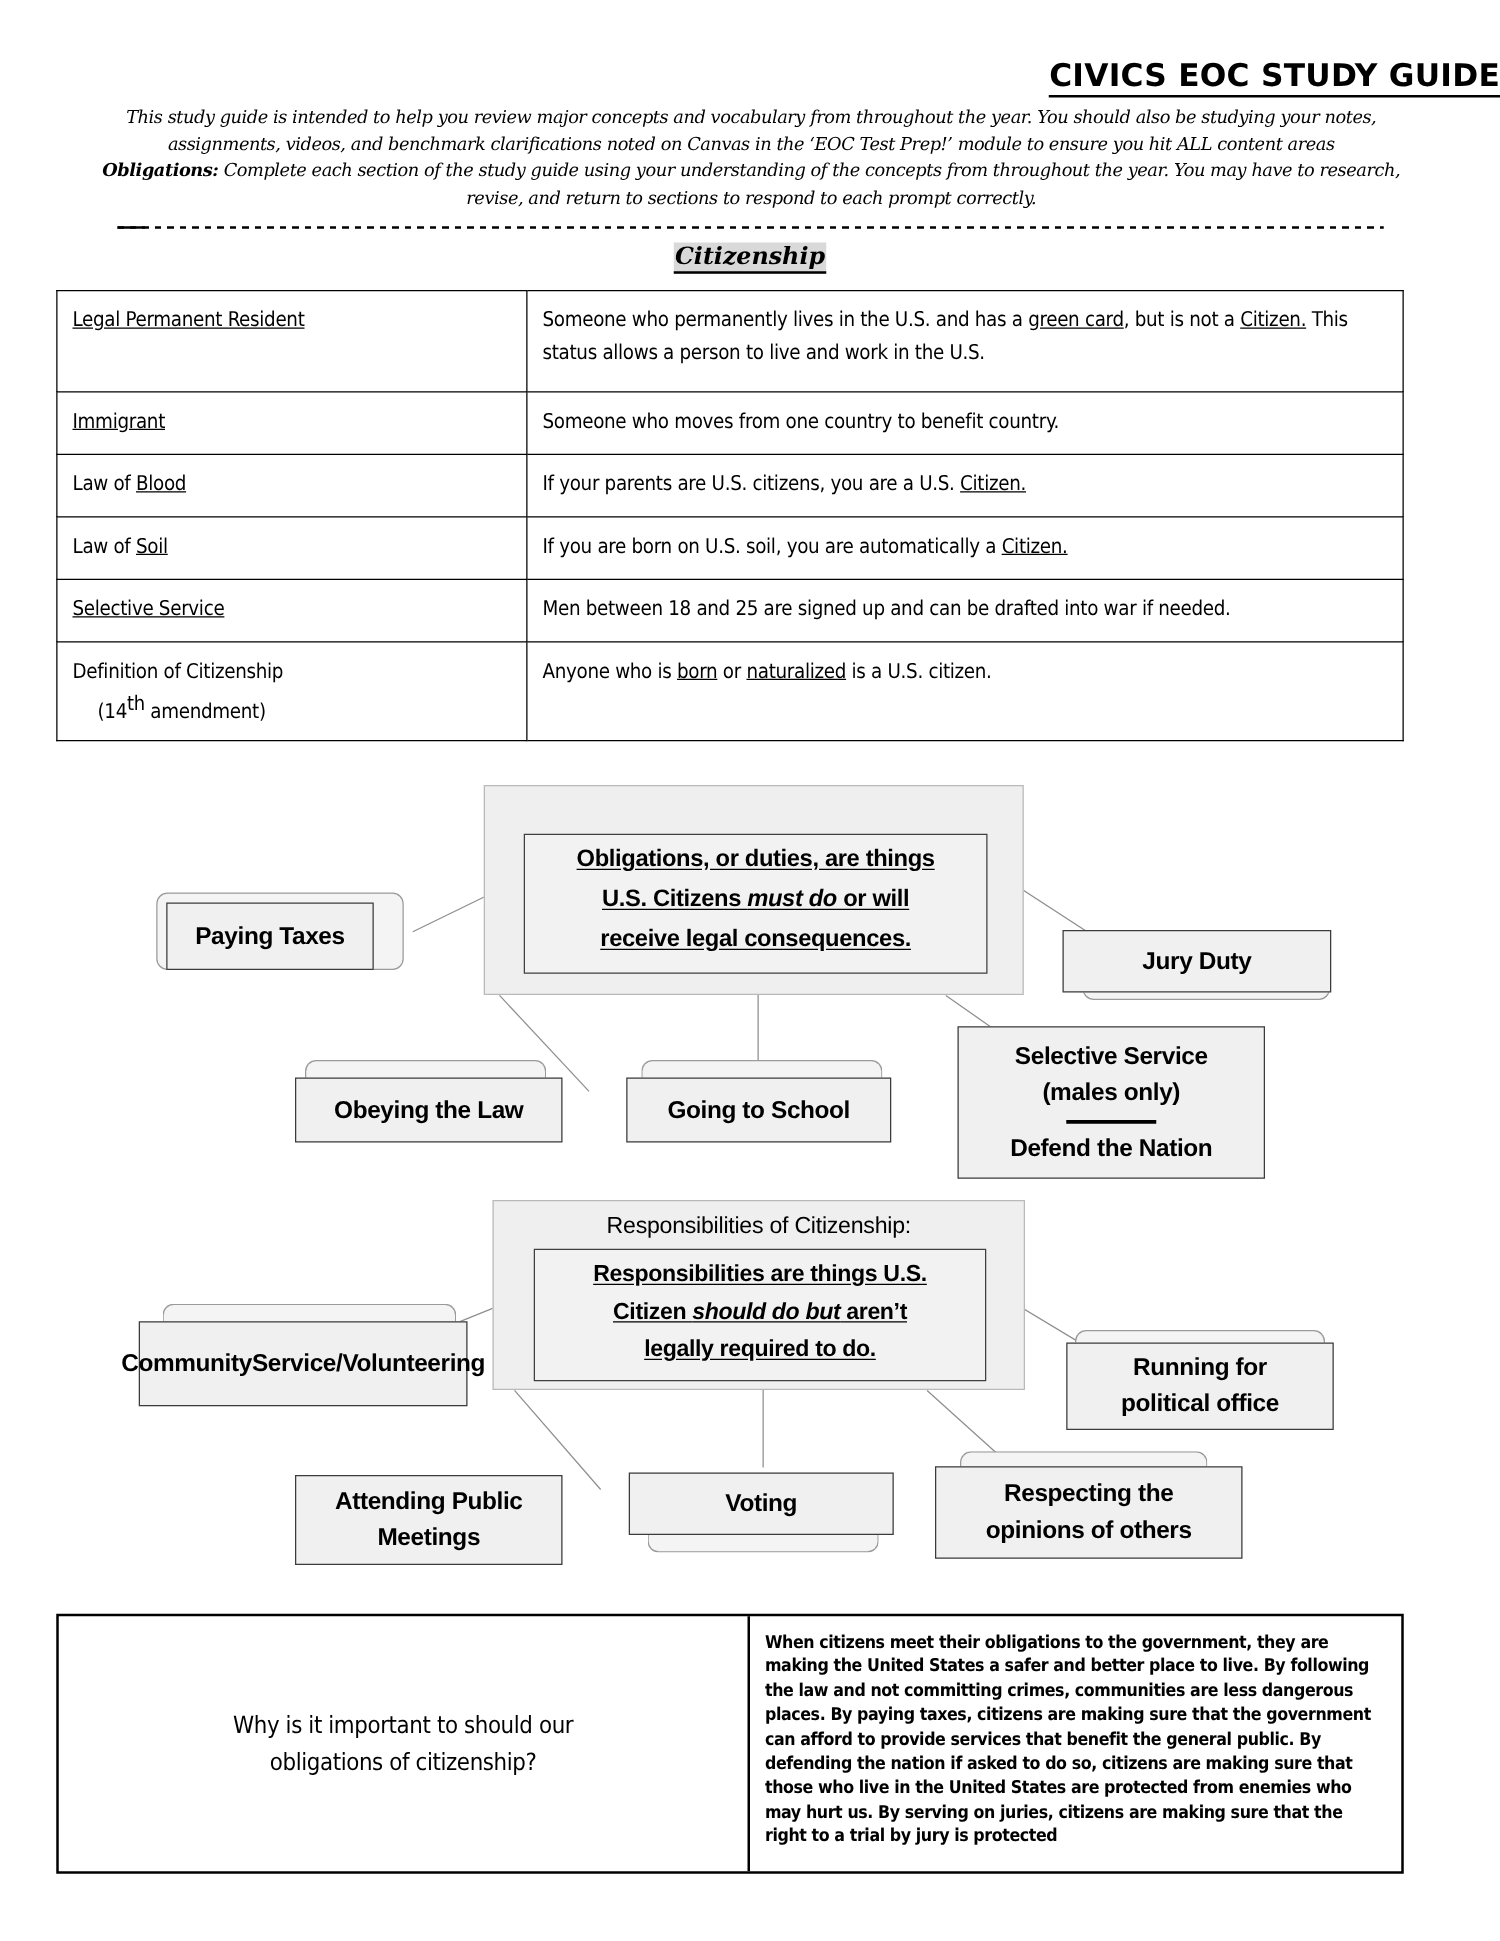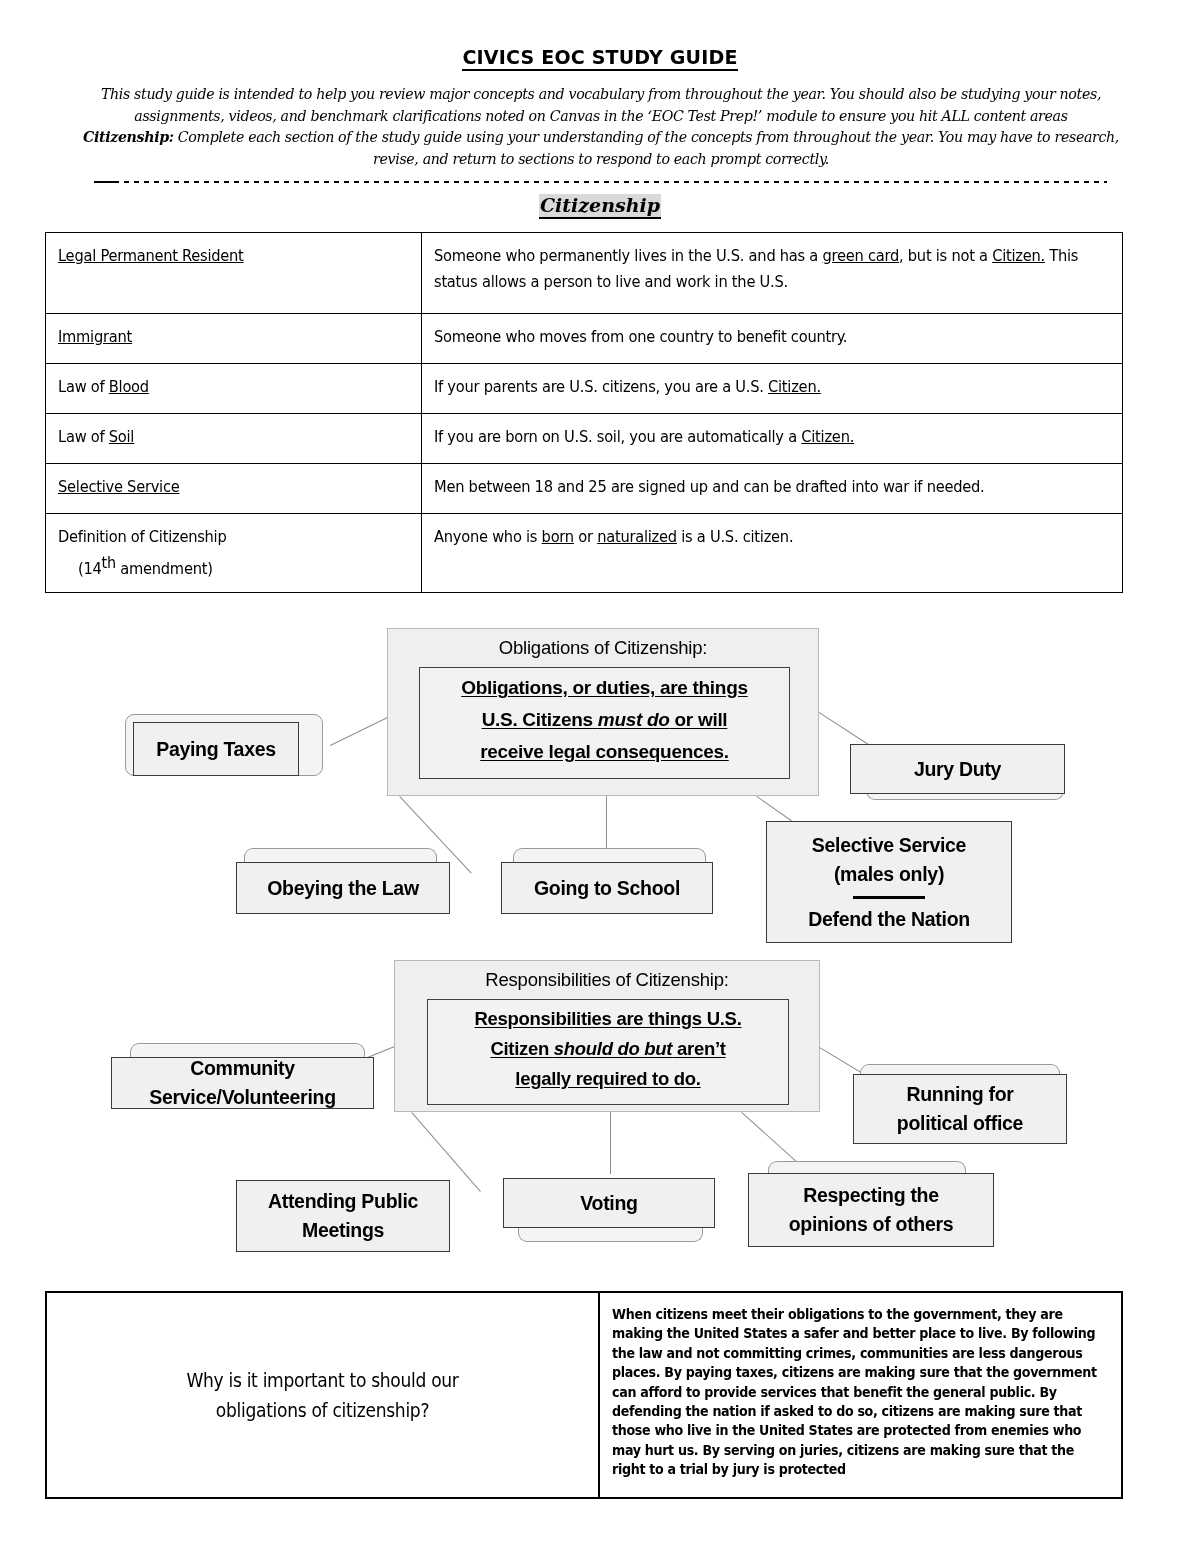--- a/index.html
+++ b/index.html
@@ -6,23 +6,23 @@
   body{
     width:1200px;height:1553px;position:relative;
     font-family:"Liberation Sans", sans-serif;
     color:#000;
     -webkit-font-smoothing:none;
   }
   .page{position:relative;width:1200px;height:1553px;overflow:hidden;}
 
   
   .title{
-    position:absolute;left:0;top:46px;width:1200px;text-align:center;
+    position:absolute;left:0;top:46px;width:1200px;text-align:right;
     font-family:"DejaVu Sans", sans-serif;
-    font-weight:bold;font-size:19px;letter-spacing:.2px;
+    font-weight:bold;font-size:25px;letter-spacing:.2px;
   }
   .title span{ border-bottom:2.5px solid #000; padding-bottom:1px; }
 
   .intro{
     position:absolute;left:62px;top:84px;width:1078px;
     text-align:center;
     font-family:"DejaVu Serif", serif;
     font-style:italic;
     font-size:14.2px;line-height:21.5px;
     letter-spacing:-0.35px;
@@ -150,21 +150,21 @@
 
 <div class="page">
 
   <div class="title">
     <span>CIVICS EOC STUDY GUIDE</span>
   </div>
 
   <div class="intro">
     <span>This study guide is intended to help you review major concepts and vocabulary from throughout the year. You should also be studying your notes,</span><br>
     <span>assignments, videos, and benchmark clarifications noted on Canvas in the ‘EOC Test Prep!’ module to ensure you hit ALL content areas</span><br>
-    <b>Citizenship:</b><span> Complete each section of the study guide using your understanding of the concepts from throughout the year. You may have to research,</span><br>
+    <b>Obligations:</b><span> Complete each section of the study guide using your understanding of the concepts from throughout the year. You may have to research,</span><br>
     <span>revise, and return to sections to respond to each prompt correctly.</span>
   </div>
 
   <div class="hr-dash"></div>
 
   <div class="section-head">
     <span>Citizenship</span>
   </div>
 
   <table class="vtable">
@@ -223,21 +223,20 @@
 
   <div class="diagram" style="left:0;top:0;width:1200px;height:0;">
 
     <div class="conn" style="left:330px;top:745px;width:74px;transform:rotate(-26deg);"></div>
     <div class="conn" style="left:810px;top:706px;width:80px;transform:rotate(33deg);"></div>
     <div class="conn" style="left:400px;top:796px;width:105px;transform:rotate(47deg);"></div>
     <div class="conn v" style="left:606px;top:796px;width:1px;height:66px;"></div>
     <div class="conn" style="left:757px;top:796px;width:62px;transform:rotate(35deg);"></div>
 
     <div class="panel" style="left:387px;top:628px;width:432px;height:168px;">
-      <div class="panel-title">Obligations of Citizenship:</div>
       <div class="panel-inner" style="left:31px;top:38px;width:371px;height:112px;">
         <u>Obligations, or duties, are things</u><br>
         <u><span>U.S. Citizens </span><i>must do</i><span> or will</span></u><br>
         <u>receive legal consequences.</u>
       </div>
     </div>
 
     <div class="tab-round" style="left:125px;top:714px;width:198px;height:62px;"></div>
     <div class="node" style="left:133px;top:722px;width:166px;height:54px;">
       <span>Paying Taxes</span>
@@ -277,21 +276,21 @@
     <div class="panel" style="left:394px;top:960px;width:426px;height:152px;">
       <div class="panel-title">Responsibilities of Citizenship:</div>
       <div class="panel-inner" style="left:32px;top:38px;width:362px;height:106px;font-size:18.5px;line-height:30px;">
         <u>Responsibilities are things U.S.</u><br>
         <u><span>Citizen </span><i>should do but</i><span> aren’t</span></u><br>
         <u>legally required to do.</u>
       </div>
     </div>
 
     <div class="tab-top" style="left:130px;top:1043px;width:235px;height:24px;"></div>
-    <div class="node" style="left:111px;top:1057px;width:263px;height:52px;flex-direction:column;line-height:29px;">
+    <div class="node" style="left:111px;top:1057px;width:263px;height:68px;flex-direction:row;line-height:29px;">
       <span>Community</span>
       <span>Service/Volunteering</span>
     </div>
 
     <div class="tab-top" style="left:860px;top:1064px;width:200px;height:22px;"></div>
     <div class="node" style="left:853px;top:1074px;width:214px;height:70px;flex-direction:column;line-height:29px;">
       <span>Running for</span>
       <span>political office</span>
     </div>
 

